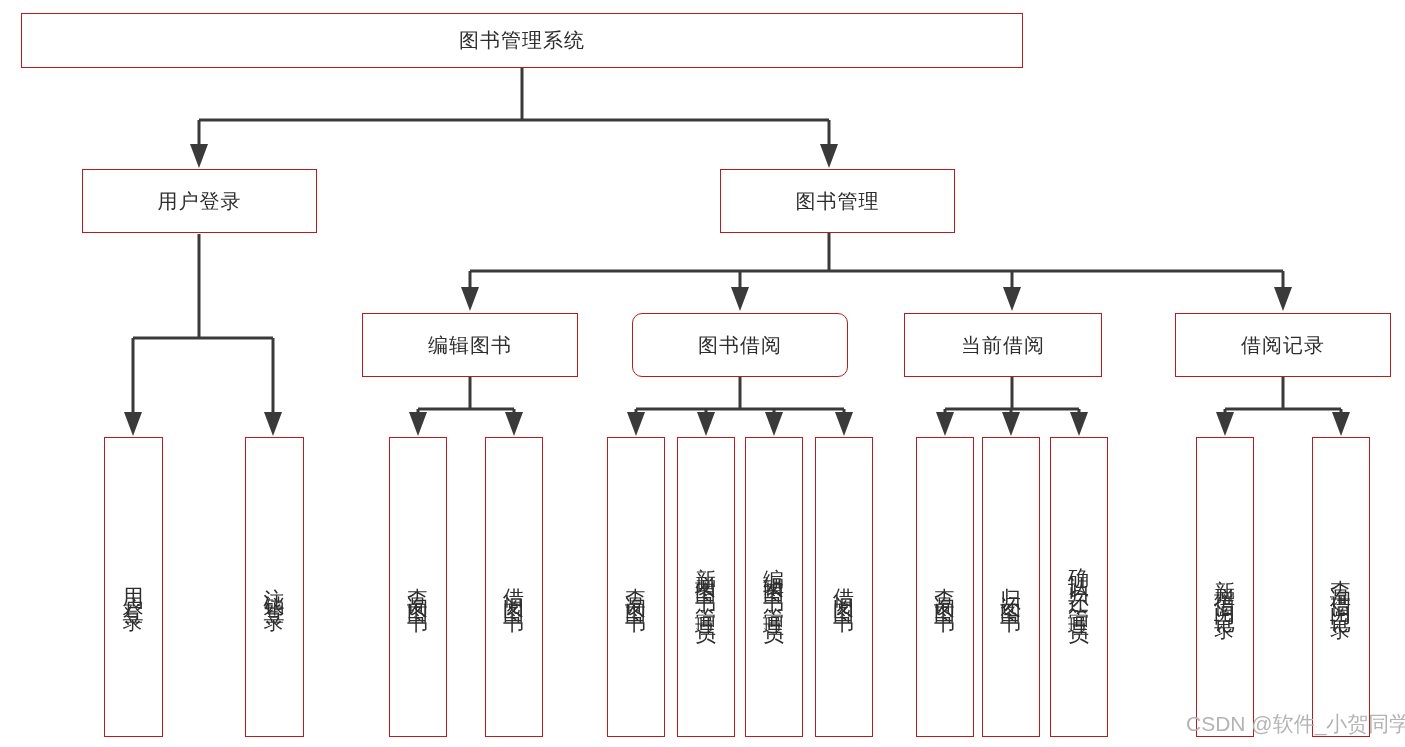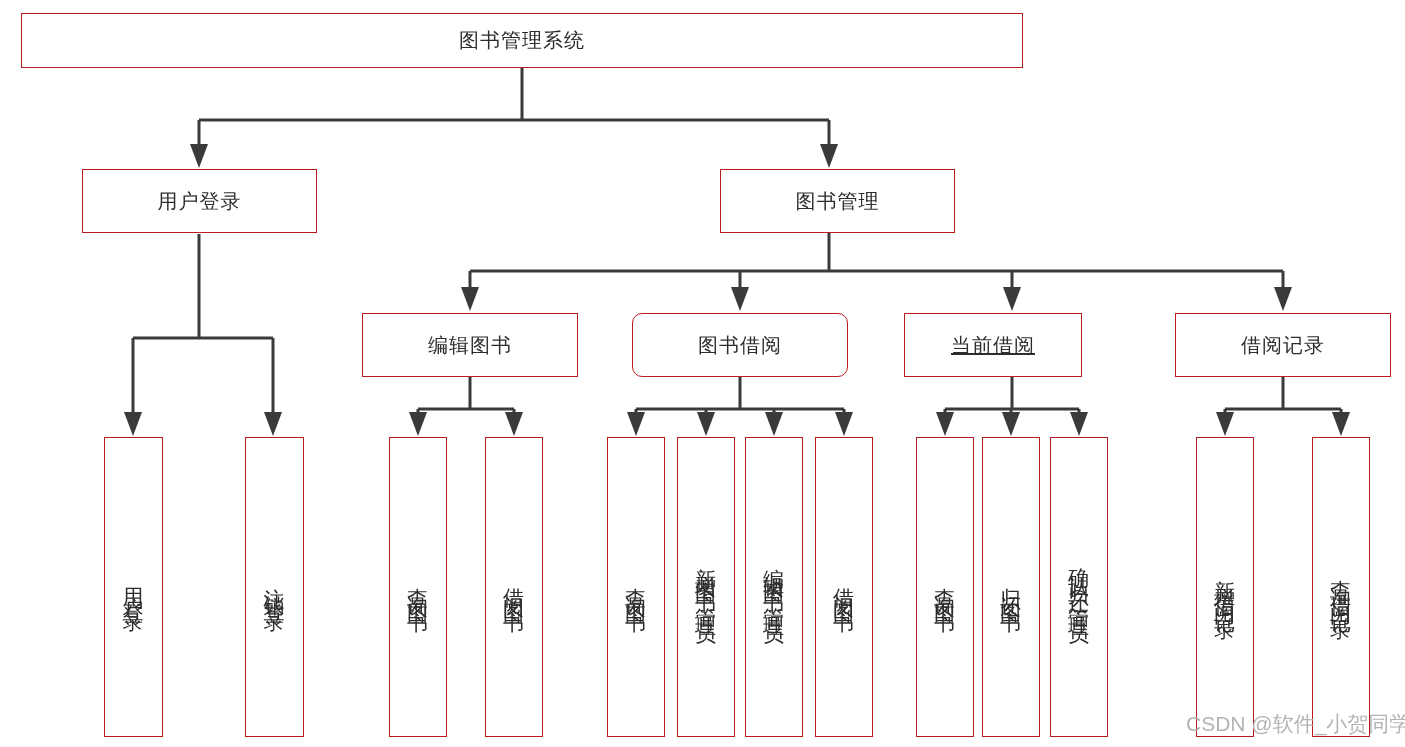--- a/index.html
+++ b/index.html
@@ -94,21 +94,21 @@
   <div class="node hnode" style="left:712px;top:169px;width:235px;height:64px;margin-left:8px;">
     <span>图书管理</span>
   </div>
 
   <div class="node hnode" style="left:362px;top:313px;width:216px;height:64px;">
     <span>编辑图书</span>
   </div>
   <div class="node hnode" style="left:632px;top:313px;width:216px;height:64px;border-radius:10px;">
     <span>图书借阅</span>
   </div>
-  <div class="node hnode" style="left:904px;top:313px;width:178px;height:64px;text-decoration:underline;">
+  <div class="node hnode" style="left:904px;top:313px;width:198px;height:64px;">
     <span>当前借阅</span>
   </div>
   <div class="node hnode" style="left:1175px;top:313px;width:216px;height:64px;">
     <span>借阅记录</span>
   </div>
 
   <div class="node vnode" style="left:104px;top:437px;width:59px;height:300px;">
     <span class="vlabel">用户登录</span>
   </div>
   <div class="node vnode" style="left:245px;top:437px;width:59px;height:300px;">

